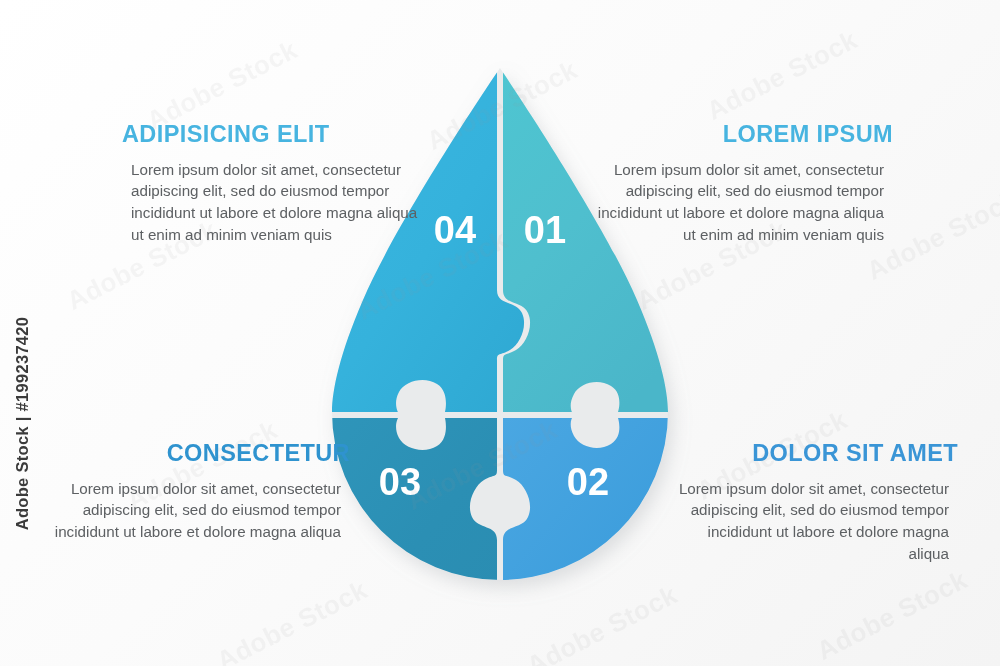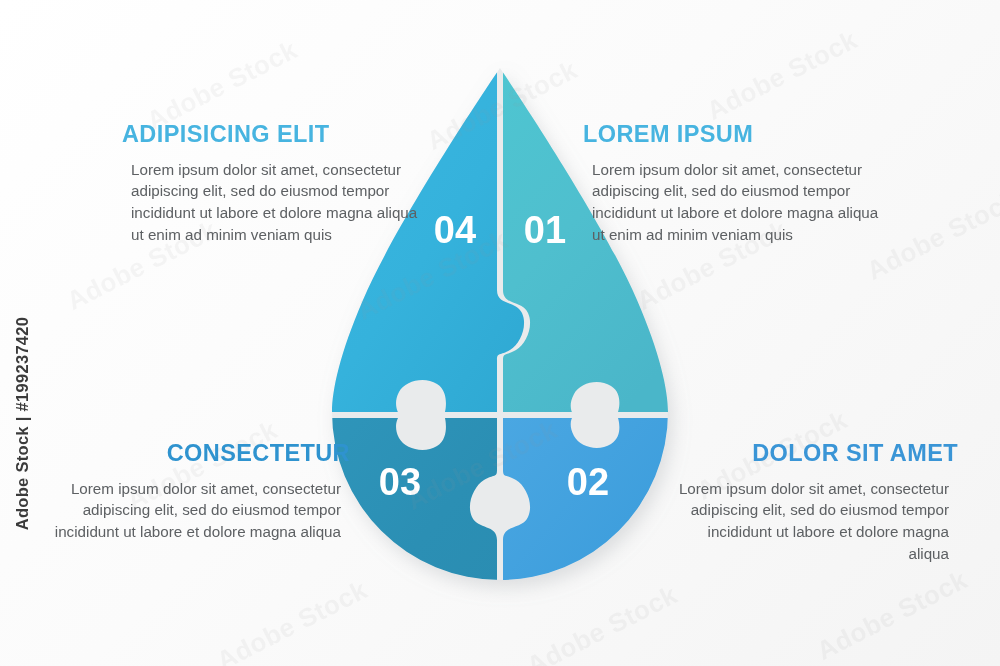--- a/index.html
+++ b/index.html
@@ -38,21 +38,21 @@
   .block .body {
     font-size: 15.2px;
     line-height: 1.42;
     color: #5d6063;
     margin: 9px;
   }
 
   .block.right { text-align: right; }
 
   #block-tl { left: 122px;  top: 122px; text-align: left; width: 310px; }
-  #block-tr { left: 583px;  top: 122px; text-align: left; width: 310px; }
+  #block-tr { left: 583px;  top: 122px; text-align: right; width: 310px; }
   #block-bl { left: 40px;   top: 441px; text-align: right; width: 310px; }
   #block-br { left: 658px;  top: 441px; text-align: right; width: 300px; }
 
   #block-tl .heading, #block-tr .heading { color: #47b4e0; }
   #block-bl .heading { color: #2f93cf; }
   #block-br .heading { color: #3a95d6; }
 
   #block-br .body { text-align: right; }
 
   

